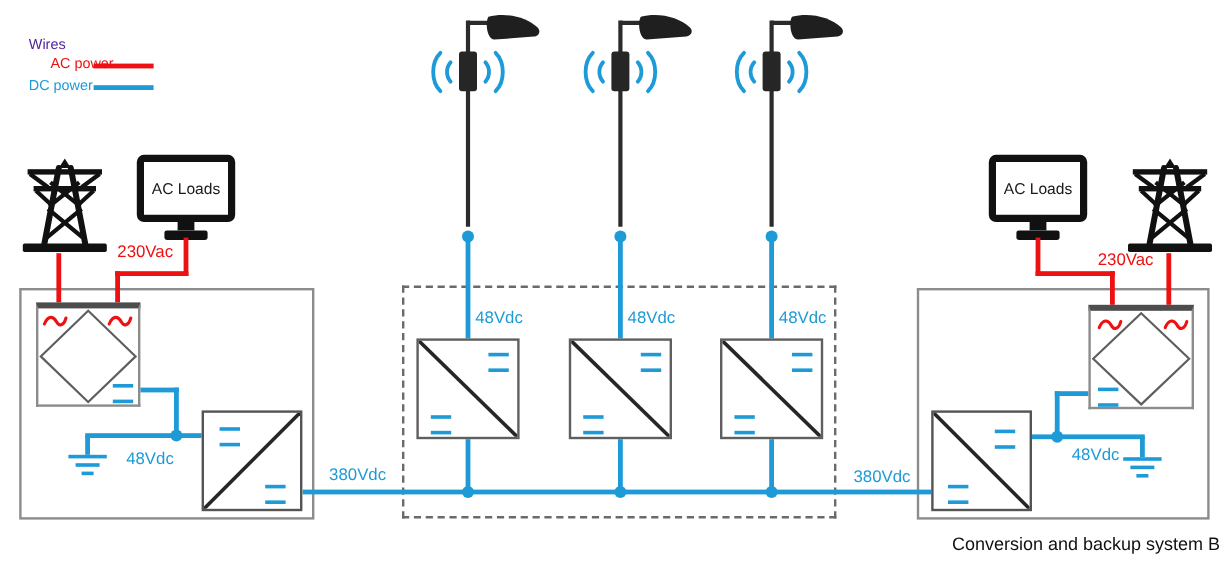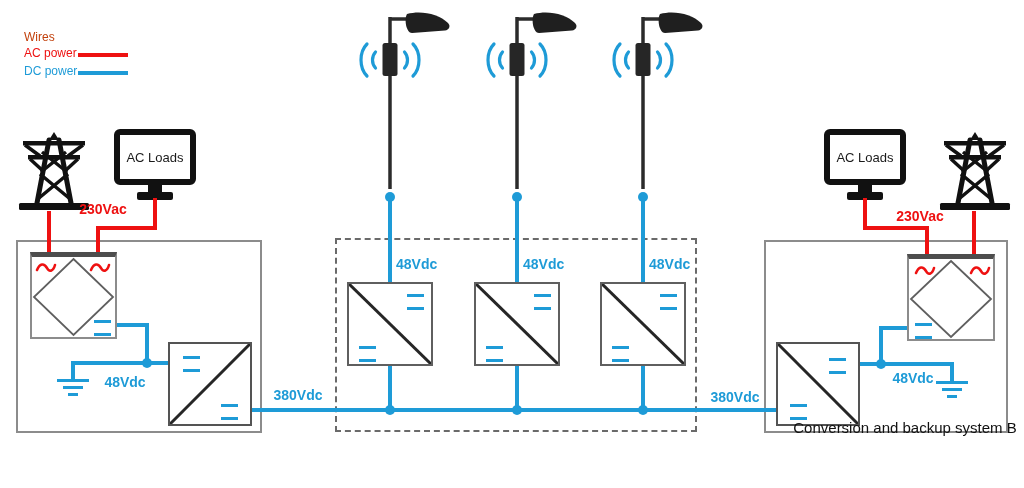--- a/index.html
+++ b/index.html
@@ -14,39 +14,39 @@
   .wire-ac{background:var(--ac);}
   .wire-dc{background:var(--dc);}
   .dot{position:absolute;width:10px;height:10px;border-radius:50%;background:var(--dc);z-index:4;}
   .sysbox{position:absolute;border:2px solid #8c8c8c;background:transparent;z-index:1;box-sizing:border-box;}
   .dashedbox{position:absolute;border:2px dashed #6a6a6a;z-index:1;box-sizing:border-box;}
   .acdc{position:absolute;background:#fff;border:2px solid #8c8c8c;border-top:5px solid #4d4d4d;z-index:3;box-sizing:border-box;}
   .dcdc{position:absolute;background:#fff;border:2px solid #545454;z-index:3;box-sizing:border-box;}
   .fill-svg{position:absolute;left:0;top:0;width:100%;height:100%;}
   .eq{position:absolute;width:17px;height:10px;border-top:3px solid var(--dc);border-bottom:3px solid var(--dc);z-index:4;}
   .tilde{position:absolute;z-index:4;}
-  .lbl{position:absolute;font-weight:700;font-size:14px;z-index:5;white-space:nowrap;}
+  .lbl{position:absolute;font-weight:400;font-size:14px;z-index:5;white-space:nowrap;}
   .txt-dc{color:var(--dc);text-align:right;}
-  .txt-ac{color:var(--ac);}
+  .txt-ac{color:var(--ac);margin-left:18px;}
   .cap{position:absolute;font-size:15px;color:#111;text-align:center;z-index:5;white-space:nowrap;}
   .legend-text{position:absolute;font-size:12px;z-index:5;white-space:nowrap;}
   .icon{position:absolute;z-index:2;}
   .mon{position:absolute;z-index:2;width:82px;}
   .mon-screen{box-sizing:border-box;width:82px;height:56px;border:6px solid #111;border-radius:6px;background:#fff;
               display:flex;align-items:center;justify-content:center;font-size:13px;color:#1a1a1a;}
   .mon-neck{width:14px;height:7px;background:#111;margin-left:34px;}
   .mon-base{width:36px;height:8px;background:#111;border-radius:2px;margin-left:23px;}
   .gnd{position:absolute;background:var(--dc);z-index:2;}
 </style>
 </head>
 <body>
 
 <div id="canvas">
 
-  <div class="legend-text" style="left:24px;top:30px;color:#c2410c;">Wires</div>
+  <div class="legend-text" style="left:24px;top:30px;color:#4c1d95;">Wires</div>
   <div class="legend-text txt-ac" style="left:24px;top:46px;">AC power</div>
   <div class="wire wire-ac" style="left:78px;top:53px;width:50px;height:4px;"></div>
   <div class="legend-text txt-dc" style="left:24px;top:64px;">DC power</div>
   <div class="wire wire-dc" style="left:78px;top:71px;width:50px;height:4px;"></div>
 
   <svg class="icon" style="left:16px;top:128px;" width="76" height="84" viewBox="0 0 76 84">
     <rect x="3" y="75" width="70" height="7" rx="1.5" fill="#111"></rect>
     <path d="M21,75 L33,12 M55,75 L43,12" stroke="#111" stroke-width="5" fill="none" stroke-linecap="round"></path>
     <path d="M33,12 L38,4 L43,12 Z" fill="#111"></path>
     <rect x="7" y="13" width="62" height="4.5" fill="#111"></rect>
@@ -233,15 +233,15 @@
   </div>
 
   <div class="dcdc" style="left:776px;top:342px;width:84px;height:84px;">
     <svg class="fill-svg" viewBox="0 0 80 80" preserveAspectRatio="none">
       <line x1="0" y1="0" x2="80" y2="80" stroke="#262626" stroke-width="3"></line>
     </svg>
     <div class="eq" style="left:51px;top:14px;"></div>
     <div class="eq" style="left:12px;top:60px;"></div>
   </div>
 
-  <div class="cap" style="left:785px;top:419px;width:240px;">Conversion and backup system B</div>
+  <div class="cap" style="left:785px;top:445px;width:240px;">Conversion and backup system B</div>
 
 </div>
 
 </body></html>

